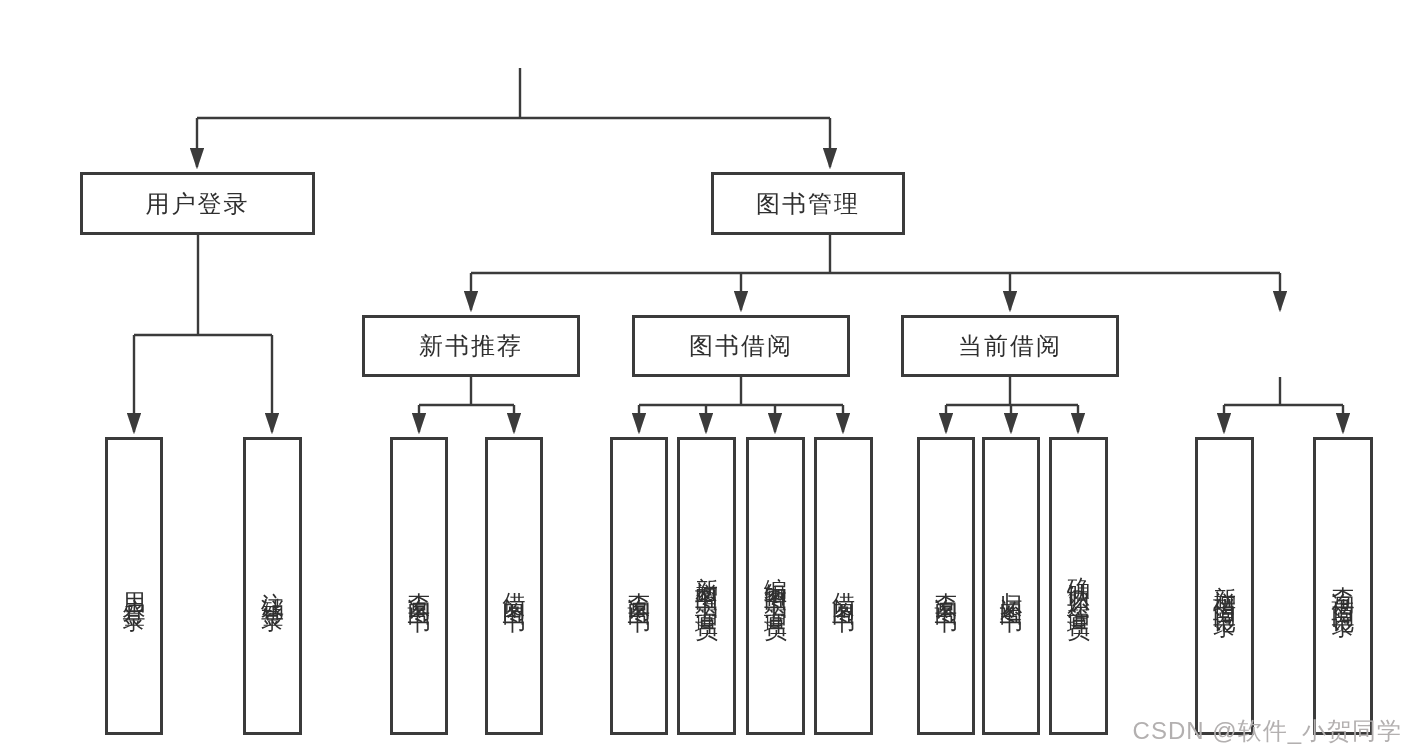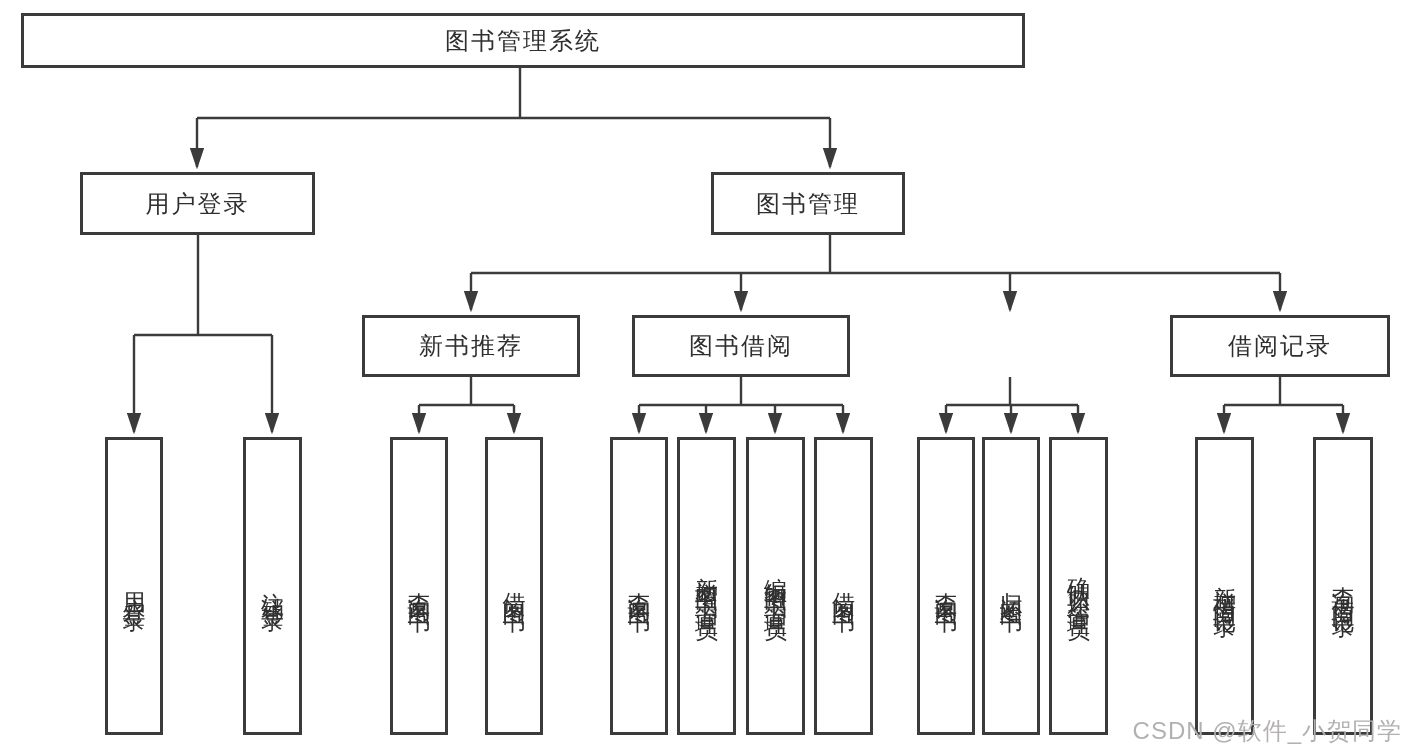--- a/index.html
+++ b/index.html
@@ -99,39 +99,36 @@
       <path d="M1011,405 V432" marker-end="url(#arr)"></path>
       <path d="M1078,405 V432" marker-end="url(#arr)"></path>
 
       <path d="M1280,377 V405"></path>
       <path d="M1224,405 H1343"></path>
       <path d="M1224,405 V432" marker-end="url(#arr)"></path>
       <path d="M1343,405 V432" marker-end="url(#arr)"></path>
     </g>
   </svg>
 
-  <div class="node h" style="left:21px; top:13px; width:1004px; height:55px;">
-    <span class="label">图书管理系统</span>
-  </div>
 
   <div class="node h" style="left:80px; top:172px; width:235px; height:63px;">
     <span class="label">用户登录</span>
   </div>
   <div class="node h" style="left:711px; top:172px; width:194px; height:63px;">
     <span class="label">图书管理</span>
   </div>
 
   <div class="node h" style="left:362px; top:315px; width:218px; height:62px;">
     <span class="label">新书推荐</span>
   </div>
   <div class="node h" style="left:632px; top:315px; width:218px; height:62px;">
     <span class="label">图书借阅</span>
   </div>
-  <div class="node h" style="left:1170px; top:315px; width:220px; height:62px;">
-    <span class="label">借阅记录</span>
+  <div class="node h" style="left:901px; top:315px; width:218px; height:62px;">
+    <span class="label">当前借阅</span>
   </div>
 
   <div class="node v" style="left:105px; top:437px; width:58px; height:298px;">
     <span class="label">用户登录</span>
   </div>
   <div class="node v" style="left:243px; top:437px; width:59px; height:298px;">
     <span class="label">注销登录</span>
   </div>
 
   <div class="node v" style="left:390px; top:437px; width:58px; height:298px;">

